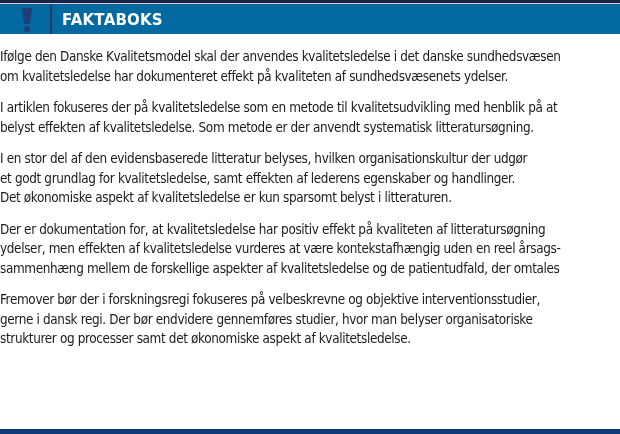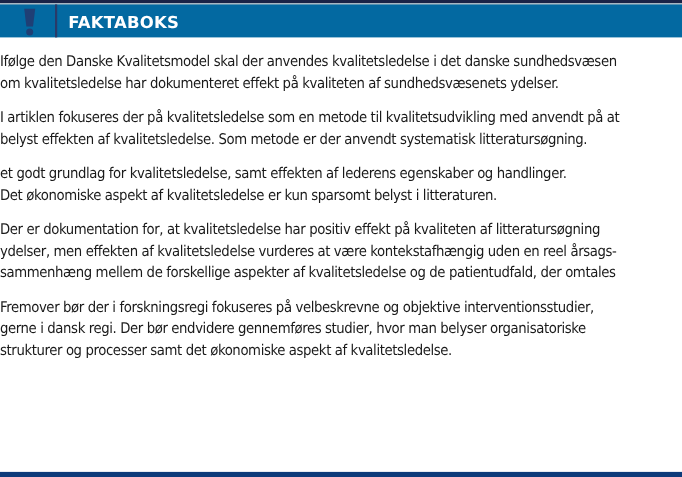--- a/index.html
+++ b/index.html
@@ -95,24 +95,25 @@
   <div class="divider"></div>
   <div class="title">FAKTABOKS</div>
 </div>
 
 <div class="content">
   <p class="para">
     <span class="line">Ifølge den Danske Kvalitetsmodel skal der anvendes kvalitetsledelse i det danske sundhedsvæsen</span>
     <span class="line">om kvalitetsledelse har dokumenteret effekt på kvaliteten af sundhedsvæsenets ydelser.</span>
   </p>
   <p class="para">
-    <span class="line">I artiklen fokuseres der på kvalitetsledelse som en metode til kvalitetsudvikling med anvendt på at</span>
+    <span class="line">I artiklen fokuseres der på kvalitetsledelse som en metode til kvalitetsudvikling med henblik på at</span>
     <span class="line">belyst effekten af kvalitetsledelse. Som metode er der anvendt systematisk litteratursøgning.</span>
   </p>
   <p class="para">
+    <span class="line">I en stor del af den evidensbaserede litteratur belyses, hvilken organisationskultur der udgør</span>
     <span class="line">et godt grundlag for kvalitetsledelse, samt effekten af lederens egenskaber og handlinger.</span>
     <span class="line">Det økonomiske aspekt af kvalitetsledelse er kun sparsomt belyst i litteraturen.</span>
   </p>
   <p class="para">
     <span class="line">Der er dokumentation for, at kvalitetsledelse har positiv effekt på kvaliteten af litteratursøgning</span>
     <span class="line">ydelser, men effekten af kvalitetsledelse vurderes at være kontekstafhængig uden en reel årsags-</span>
     <span class="line">sammenhæng mellem de forskellige aspekter af kvalitetsledelse og de patientudfald, der omtales</span>
   </p>
   <p class="para">
     <span class="line">Fremover bør der i forskningsregi fokuseres på velbeskrevne og objektive interventionsstudier,</span>

